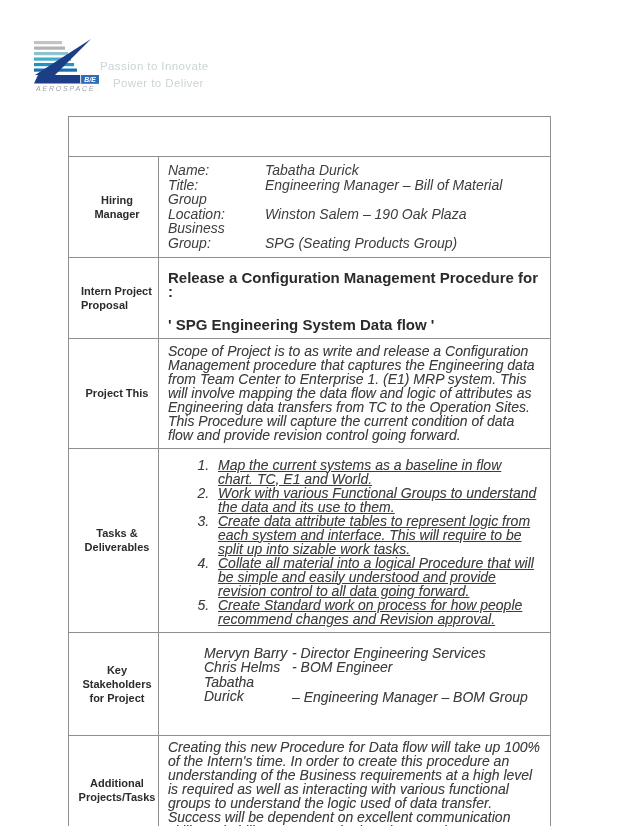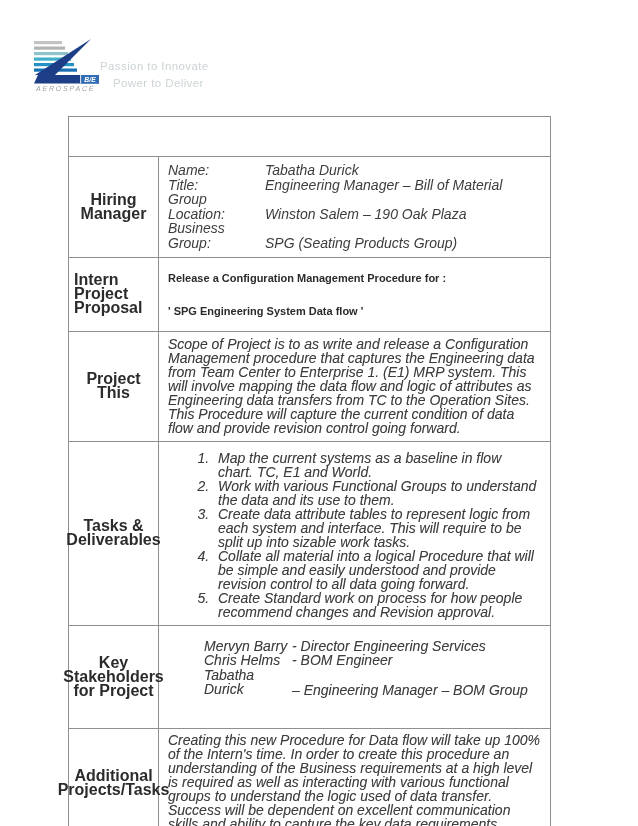--- a/index.html
+++ b/index.html
@@ -22,41 +22,41 @@
   
   .doc-table {
     position: absolute; left: 68px; top: 116px; width: 483px;
     border: 1px solid #8f8f8f; background: #fff;
   }
   .t-row { display: grid; grid-template-columns: 90px 1fr; border-top: 1px solid #8f8f8f; }
   .t-row.header { display: block; border-top: none; min-height: 39px; }
   .label-cell {
     border-right: 1px solid #8f8f8f;
     display: flex; align-items: center; justify-content: center;
-    text-align: center; font-weight: bold; font-size: 16px; line-height: 14px;
-    color: #2b2b2b; padding: 4px 3px;
+    text-align: center; font-weight: bold; font-size: 11px; line-height: 14px;
+    color: #2b2b2b; padding: 4px 3px; margin-left: 7px;
   }
   .label-cell.left-align { justify-content: flex-start; text-align: left; padding-left: 5px; }
   .content-cell { padding: 6px 10px 6px 9px; font-size: 14px; line-height: 14px; }
   .italic { font-style: italic; text-shadow: 0 0 0.6px rgba(70,70,70,0.35); }
 
   .row-hiring { min-height: 77px; }
   .row-hiring .content-cell { display: flex; flex-direction: column; justify-content: center; }
   .kv-line { font-style: italic; line-height: 14.6px; }
   .kv-label { display: inline-block; width: 97px; font-style: italic; }
 
   .row-intern { min-height: 74px; }
-  .row-intern .content-cell { padding-top: 13px; font-weight: bold; font-style: normal; color: #2b2b2b; font-size: 11px; }
+  .row-intern .content-cell { padding-top: 13px; font-weight: bold; font-style: normal; color: #2b2b2b; font-size: 15px; }
   .row-intern .proposal-title { margin-top: 19px; }
 
   .row-scope { min-height: 96px; }
   .row-scope .content-cell { padding-top: 5px; }
 
   .row-tasks { min-height: 160px; }
-  .row-tasks .content-cell { padding-top: 9px; }
+  .row-tasks .content-cell { padding-top: 9px; text-decoration: underline; }
   .row-tasks ol { margin: 0; padding-left: 45px; }
   .row-tasks li { font-style: italic; padding-left: 5px; line-height: 14px; text-shadow: 0 0 0.6px rgba(70,70,70,0.35); }
 
   .row-stake { min-height: 103px; }
   .row-stake .content-cell { padding-top: 13px; }
   .person-line { font-style: italic; line-height: 14.6px; text-shadow: 0 0 0.6px rgba(70,70,70,0.35); margin-left: 36px; }
   .person-name { display: inline-block; width: 88px; }
   .stake-note { margin-top: 15px; }
 
   .row-add { min-height: 84px; }

